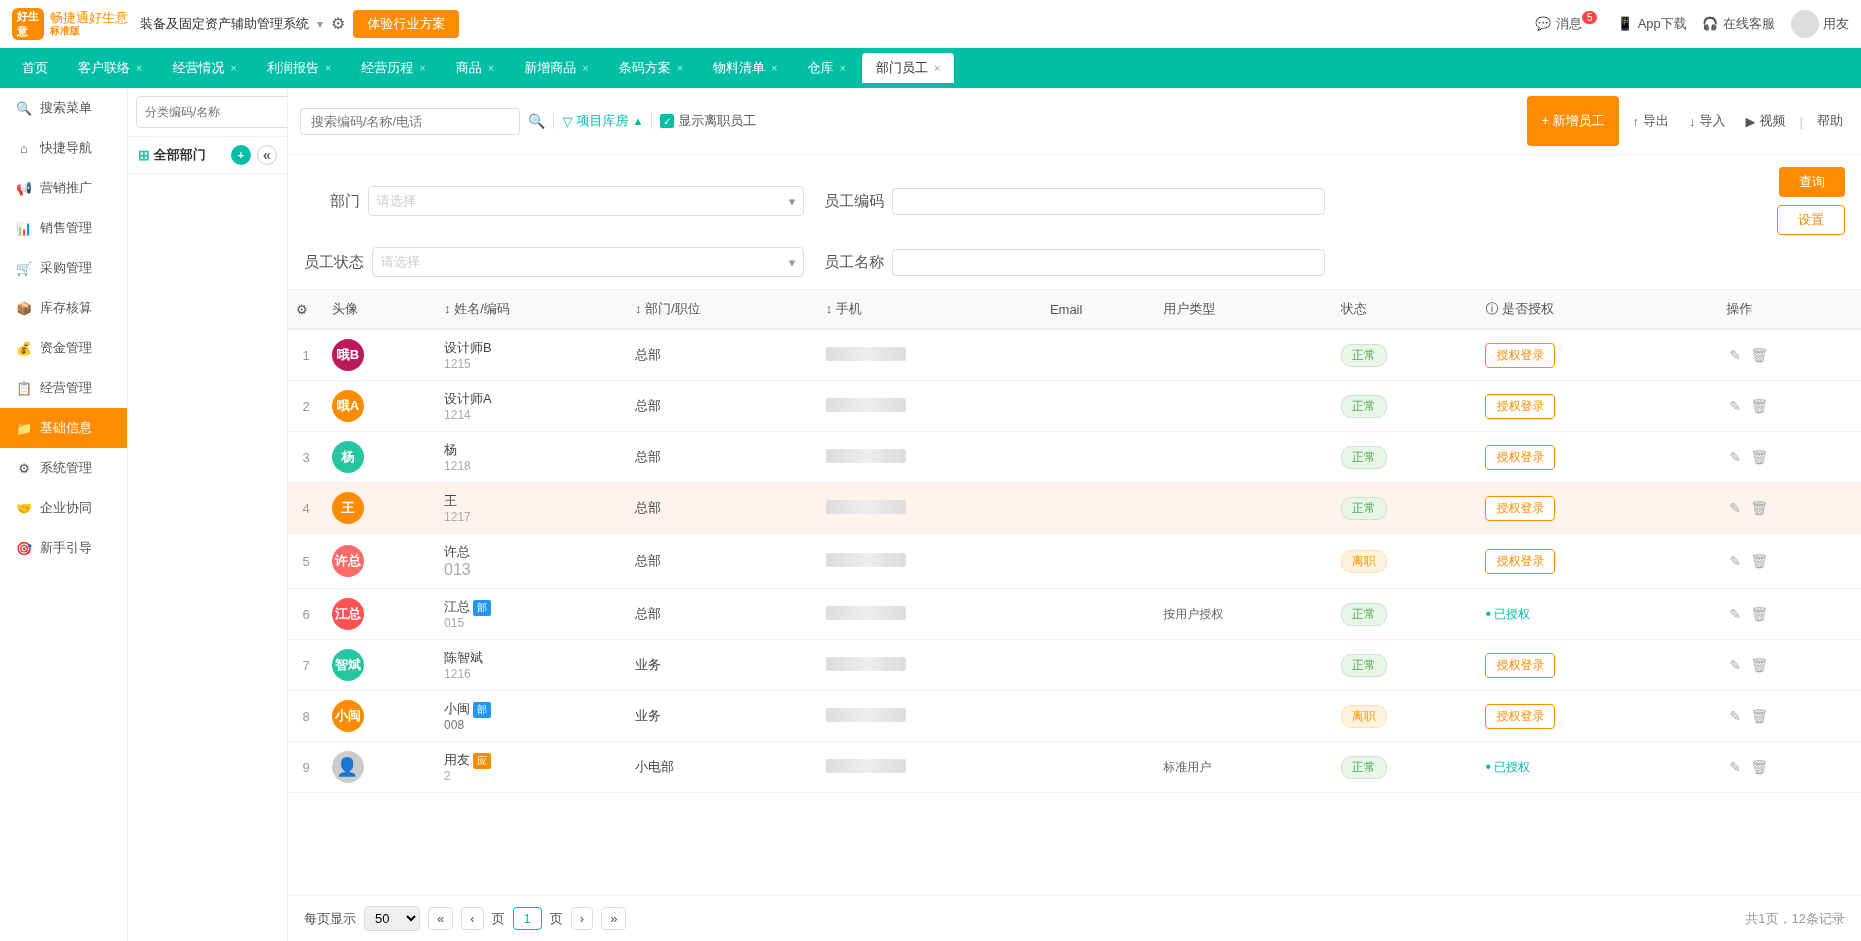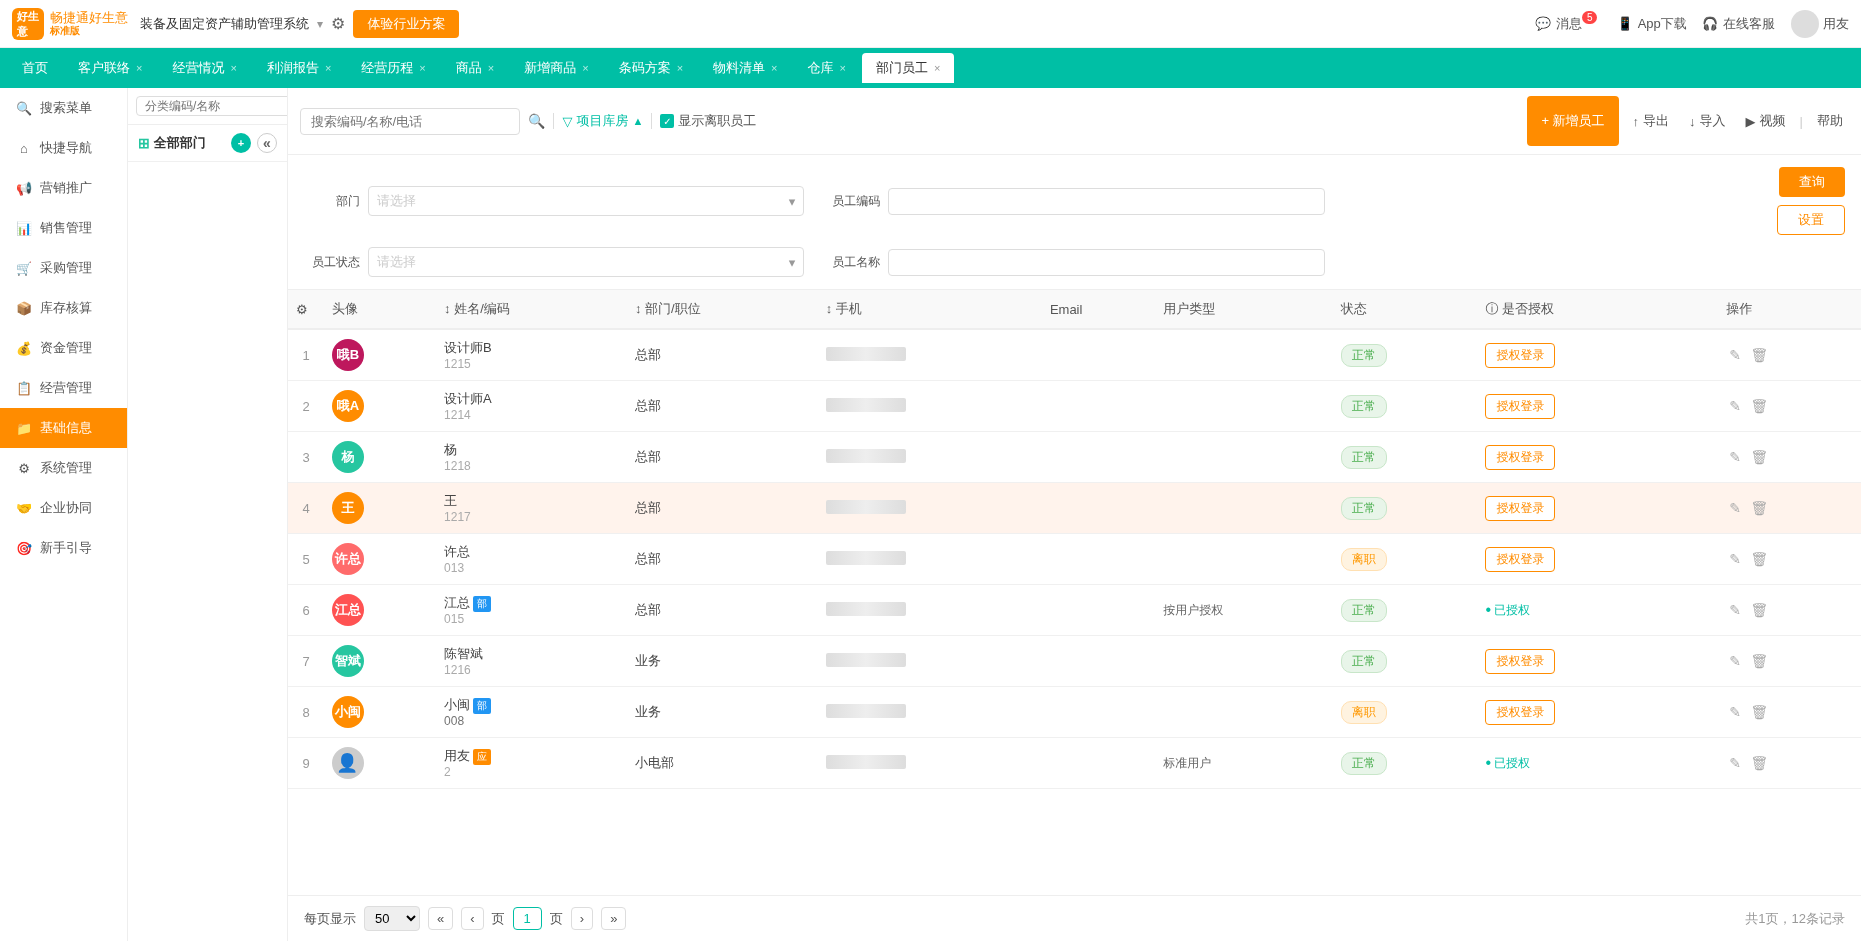--- a/index.html
+++ b/index.html
@@ -57,21 +57,21 @@
     .filter-btn { display: flex; align-items: center; gap: 4px; color: #00bfa5; cursor: pointer; font-size: 13px; border: none; background: none; }
     .show-resigned { display: flex; align-items: center; gap: 4px; color: #555; font-size: 13px; cursor: pointer; }
     .show-resigned .checkbox { width: 14px; height: 14px; border: 2px solid #00bfa5; border-radius: 2px; background: #00bfa5; display: inline-flex; align-items: center; justify-content: center; color: #fff; font-size: 10px; }
     .toolbar-right { margin-left: auto; display: flex; align-items: center; gap: 8px; }
     .add-btn { background: #ff8c00; color: #fff; border: none; border-radius: 4px; padding: 16px 14px; cursor: pointer; font-size: 13px; display: flex; align-items: center; gap: 4px; }
     .toolbar-action-btn { display: flex; align-items: center; gap: 4px; color: #555; cursor: pointer; font-size: 13px; border: none; background: none; padding: 4px 6px; }
 
     
     .adv-filter { background: #fff; padding: 12px 16px; border-bottom: 1px solid #eee; display: grid; grid-template-columns: repeat(3, 1fr); gap: 12px 20px; }
     .filter-row { display: flex; align-items: center; gap: 8px; }
-    .filter-label { color: #555; font-size: 12px; white-space: nowrap; min-width: 56px; text-align: right; }
+    .filter-label { color: #555; font-size: 15px; white-space: nowrap; min-width: 56px; text-align: right; }
     .filter-select { flex: 1; border: 1px solid #ddd; border-radius: 4px; padding: 5px 8px; font-size: 13px; color: #999; display: flex; align-items: center; justify-content: space-between; }
     .filter-input { flex: 1; border: 1px solid #ddd; border-radius: 4px; padding: 5px 8px; font-size: 13px; color: #999; }
     .query-btn { background: #ff8c00; color: #fff; border: none; border-radius: 4px; padding: 6px 20px; cursor: pointer; font-size: 13px; }
     .set-btn { background: #fff; color: #ff8c00; border: 1px solid #ff8c00; border-radius: 4px; padding: 5px 20px; cursor: pointer; font-size: 13px; }
 
     
     .data-table { flex: 1; overflow-y: auto; background: #fff; }
     table { width: 100%; border-collapse: collapse; }
     thead tr { background: #f9f9f9; border-bottom: 2px solid #eee; }
     th { padding: 10px 8px; text-align: left; color: #555; font-weight: normal; font-size: 13px; white-space: nowrap; border-bottom: 1px solid #eee; }
@@ -201,21 +201,21 @@
       <div class="sidebar-menu-item">
         <span class="menu-icon">🎯</span>
         <span>新手引导</span>
       </div>
     </div>
 
   <div class="content-area">
 
     <div class="dept-tree">
       <div class="dept-search">
-        <input type="text" class="dept-search" style="flex: 1 1 0%; border: 1px solid rgb(221, 221, 221); border-radius: 4px; padding: 2px 8px; font-size: 12px; color: rgb(153, 153, 153);" placeholder="分类编码/名称">
+        <input type="text" class="dept-search" style="flex: 1 1 0%; border: 1px solid rgb(221, 221, 221); border-radius: 4px; padding: 8px 8px; font-size: 12px; color: rgb(153, 153, 153);" placeholder="分类编码/名称">
 
       </div>
       <div class="dept-header">
         <span style="display:flex;align-items:center;gap:4px">
           <span style="color:#26c6a0;font-size:14px">⊞</span>
           <span>全部部门</span>
         </span>
         <div class="dept-header-actions">
           <div class="dept-header-btn">+</div>
           <div class="dept-header-btn collapse">«</div>
@@ -409,21 +409,21 @@
   </tr>
               <tr>
     <td style="text-align:center;color:#999">5</td>
     <td>
       <div class="avatar-circle" style="background:#ff6b6b">
         许总
       </div>
     </td>
     <td>
       <div style="font-weight:500">许总</div>
-      <div style="color:#aaa;font-size:12px">013</div>
+      <div style="color:#aaa;font-size:16px">013</div>
     </td>
     <td>总部</td>
     <td><span style="display:inline-block;width:80px;height:14px;background:linear-gradient(90deg,#ddd,#eee,#ddd);border-radius:2px"></span></td>
     <td></td>
     <td style="color:#666;font-size:12px"></td>
     <td>
       <span class="status-badge status-resigned">离职</span>
     </td>
     <td><button class="auth-btn">授权登录</button></td>
     <td></td>

